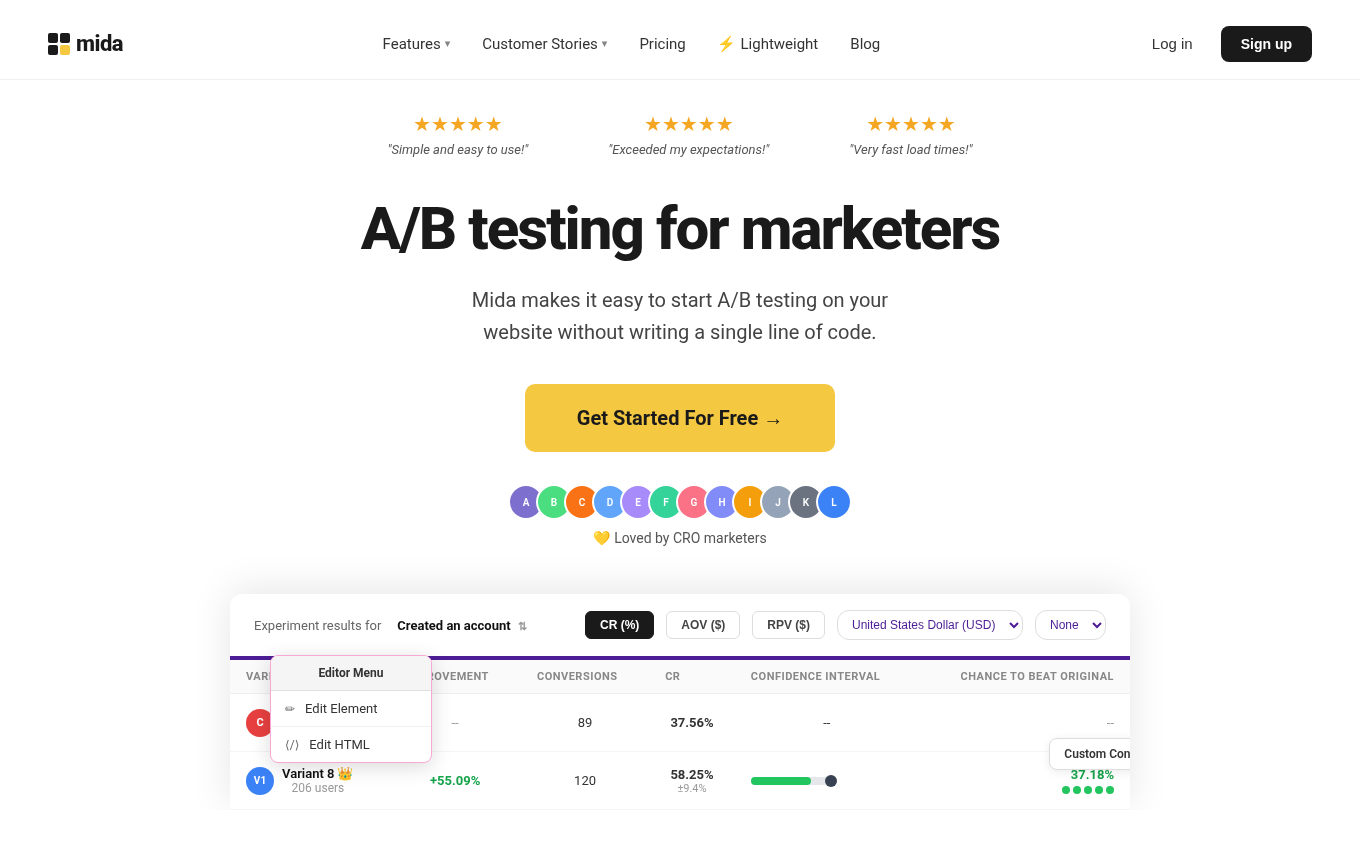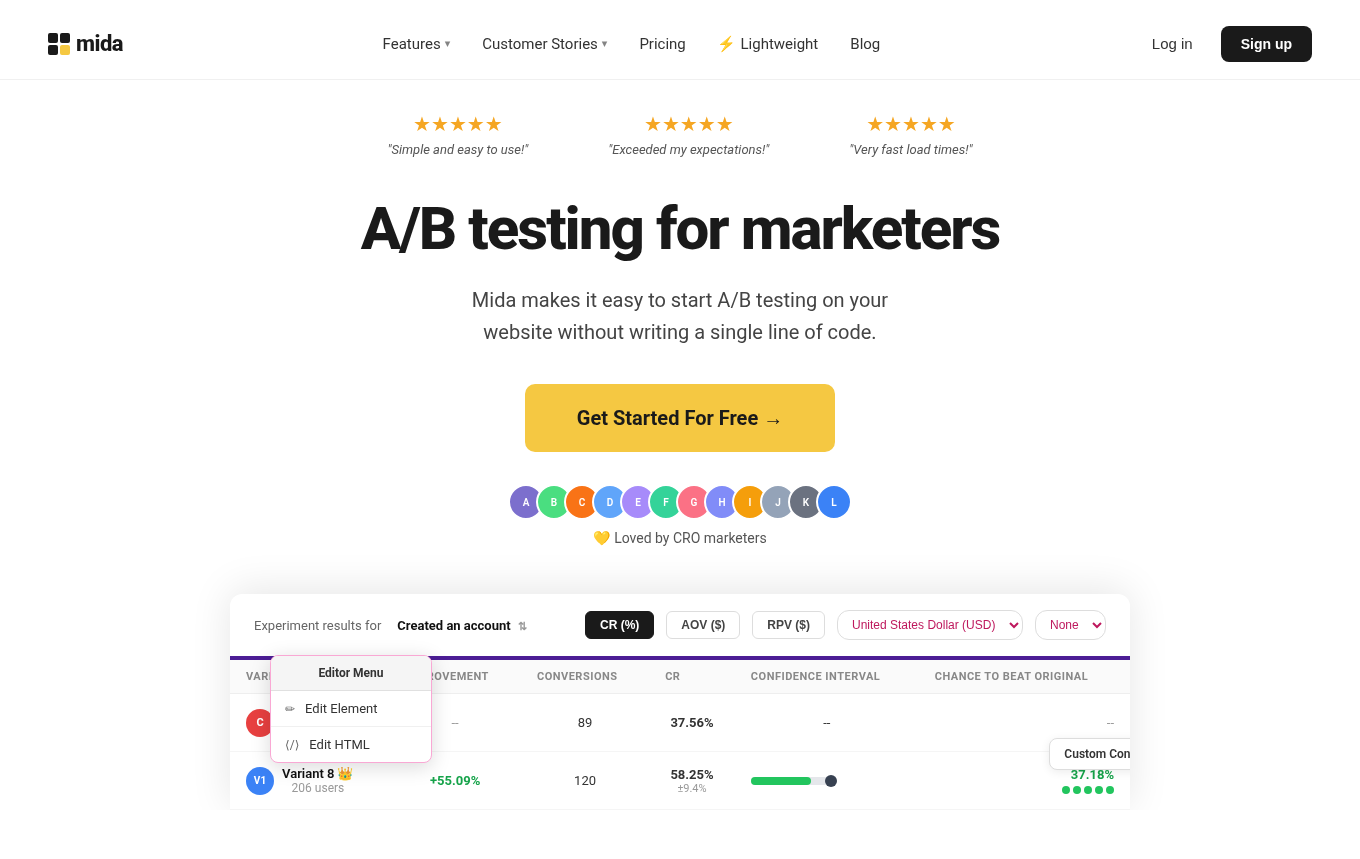--- a/index.html
+++ b/index.html
@@ -215,41 +215,41 @@
       color: #444;
       cursor: pointer;
       background: #fff;
     }
     .db-tab.active { background: #1a1a1a; color: #fff; border-color: #1a1a1a; }
     .db-select {
       padding: 6px 10px;
       border-radius: 12px;
       border: 1px solid #ddd;
       font-size: 12px;
-      color: #be185d;
+      color: #4c1d95;
       background: #fff;
     }
     .db-table {
       width: 100%;
       border-collapse: collapse;
     }
     .db-table thead tr {
       background: #fafafa;
     }
     .db-table th {
       padding: 10px 16px;
       font-size: 11px;
       font-weight: 700;
       color: #888;
       text-transform: uppercase;
       letter-spacing: 0.5px;
       text-align: left;
       border-bottom: 1px solid #eee;
     }
-    .db-table th.right { text-align: left; }
+    .db-table th.right { text-align: right; }
     .db-table td {
       padding: 14px 16px;
       font-size: 13px;
       color: #333;
       border-bottom: 1px solid #f5f5f5;
     }
     .db-table td.right { text-align: right; }
     .variant-badge {
       width: 28px;
       height: 28px;

